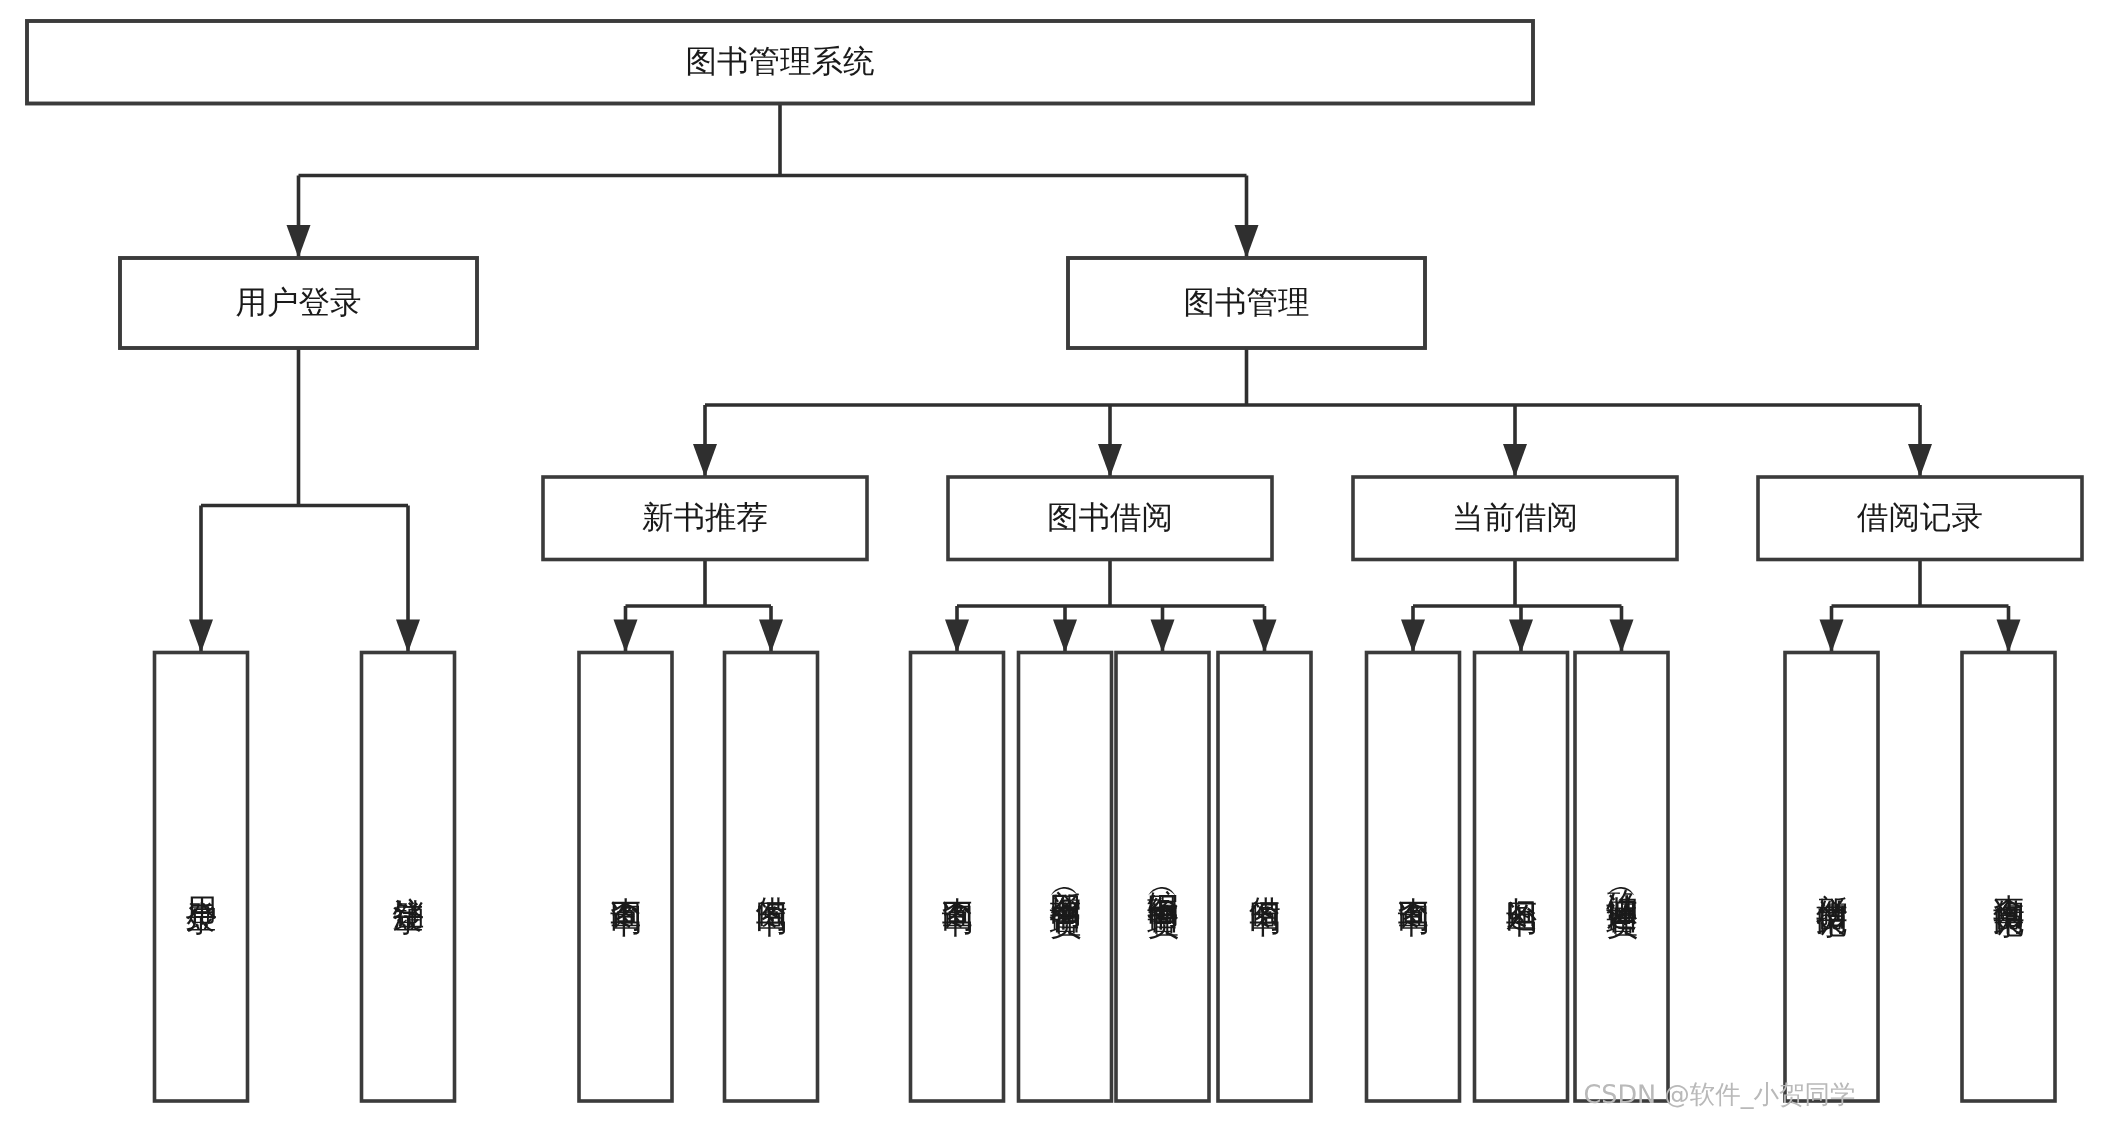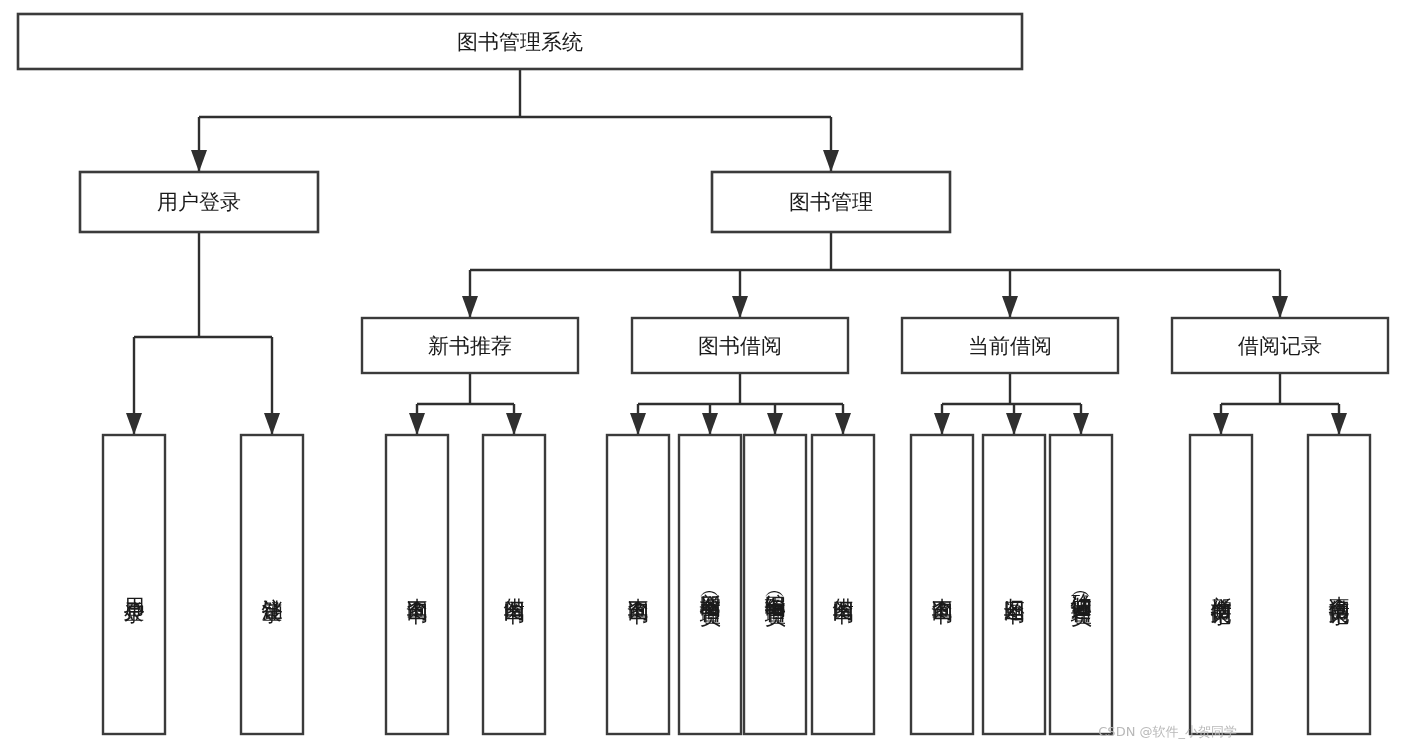--- a/index.html
+++ b/index.html
@@ -76,21 +76,21 @@
     color: #1a1a1a;
     letter-spacing: 2px;
     white-space: nowrap;
     text-align: center;
   }
   .watermark {
     position: absolute;
     right: 12px;
     bottom: 6px;
     font-family: "DejaVu Sans", "Liberation Sans", sans-serif;
-    font-size: 13px;
+    font-size: 17px;
     color: #b9b9b9;
     white-space: nowrap;
     user-select: none;
   }
 </style>
 </head>
 <body>
 
 <div id="diagram-root">
 

